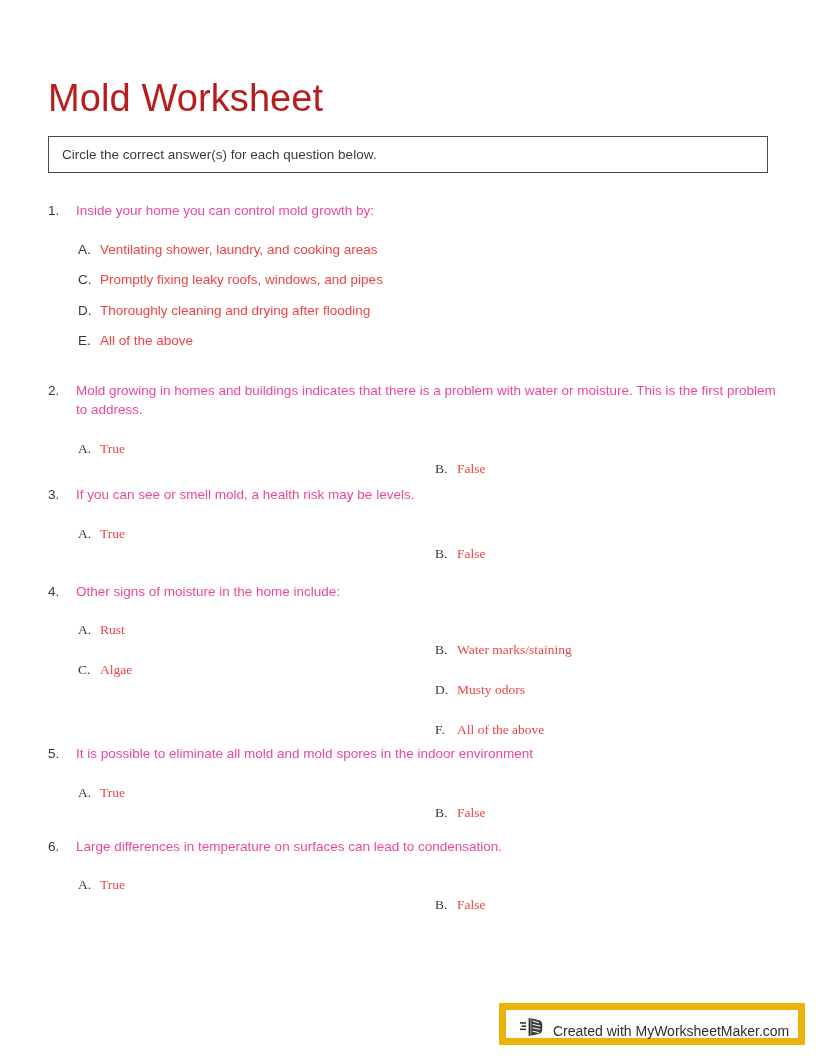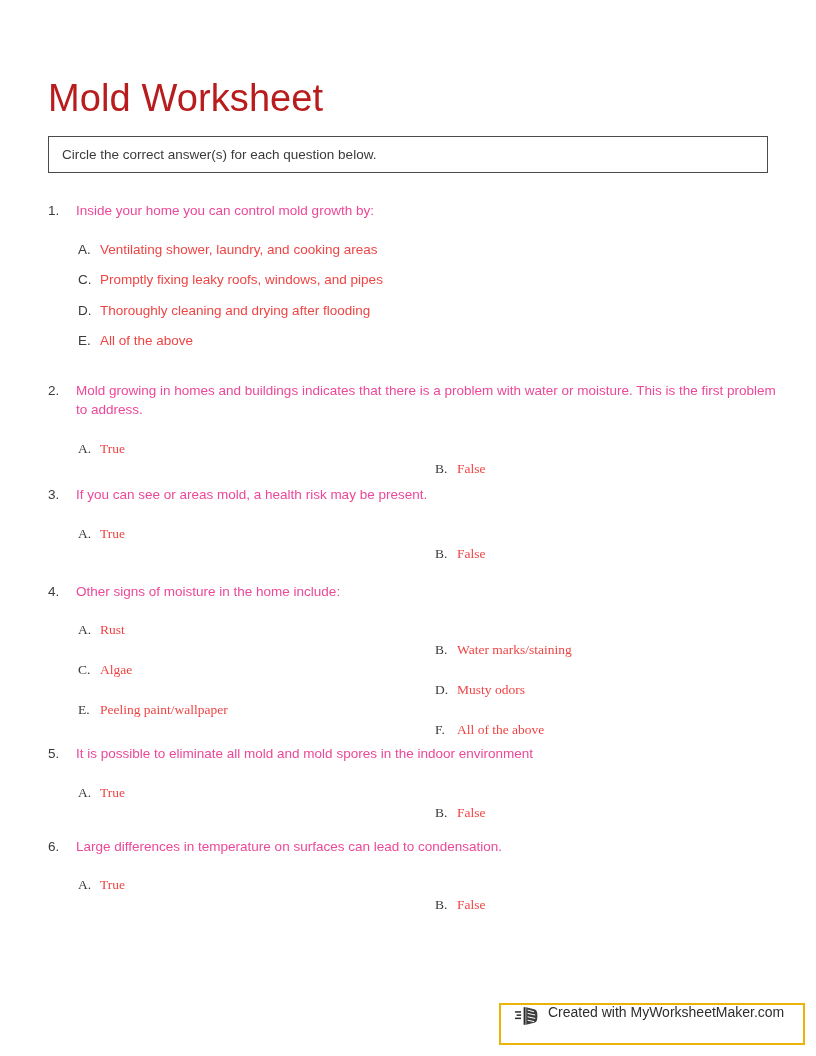--- a/index.html
+++ b/index.html
@@ -152,24 +152,24 @@
   }
 
   
   .footer-badge {
     position: absolute;
     left: 499px;
     top: 1003px;
     width: 306px;
     height: 42px;
     box-sizing: border-box;
-    border: 2px solid #eab308;
+    border: 7px solid #eab308;
     background: #ffffff;
     display: flex;
-    align-items: flex-start;
+    align-items: flex-end;
     padding-left: 14px;
   }
   .footer-logo {
     width: 26px;
     height: 22px;
     margin-right: 7px;
     flex: 0 0 auto;
     display: block;
   }
   .footer-text {
@@ -211,21 +211,21 @@
         <div class="options two-col">
           <div class="opt-row">
             <div class="option opt-left"><span class="option-letter">A.</span><span class="option-label">True</span></div>
             <div class="option opt-right"><span class="option-letter">B.</span><span class="option-label">False</span></div>
           </div>
         </div>
       </div>
       <div class="question-block" style="margin-top: 24px;">
         <div class="question-row">
           <span class="question-number">3.</span>
-          <span class="question-text">If you can see or areas mold, a health risk may be present.</span>
+          <span class="question-text">If you can see or smell mold, a health risk may be levels.</span>
         </div>
         <div class="options two-col">
           <div class="opt-row">
             <div class="option opt-left"><span class="option-letter">A.</span><span class="option-label">True</span></div>
             <div class="option opt-right"><span class="option-letter">B.</span><span class="option-label">False</span></div>
           </div>
         </div>
       </div>
       <div class="question-block" style="margin-top: 36px;">
         <div class="question-row">
@@ -235,21 +235,20 @@
         <div class="options two-col">
           <div class="opt-row">
             <div class="option opt-right"><span class="option-letter">B.</span><span class="option-label">Water marks/staining</span></div>
             <div class="option opt-left"><span class="option-letter">A.</span><span class="option-label">Rust</span></div>
           </div>
           <div class="opt-row" style="margin-top: 18px;">
             <div class="option opt-left"><span class="option-letter">C.</span><span class="option-label">Algae</span></div>
             <div class="option opt-right"><span class="option-letter">D.</span><span class="option-label">Musty odors</span></div>
           </div>
           <div class="opt-row" style="margin-top: 18px;">
-            <div class="option opt-left"><span class="option-letter">E.</span><span class="option-label">Peeling paint/wallpaper</span></div>
             <div class="option opt-right"><span class="option-letter">F.</span><span class="option-label">All of the above</span></div>
           </div>
         </div>
       </div>
       <div class="question-block" style="margin-top: 22px;">
         <div class="question-row">
           <span class="question-number">5.</span>
           <span class="question-text">It is possible to eliminate all mold and mold spores in the indoor environment</span>
         </div>
         <div class="options two-col">

